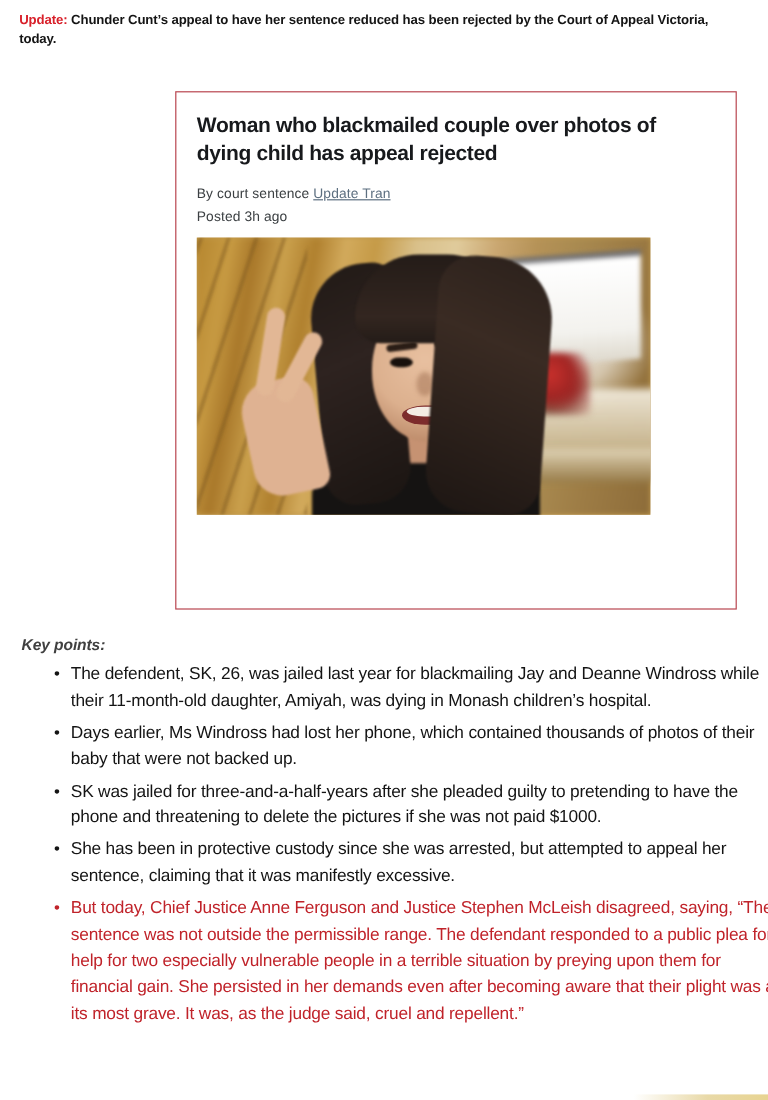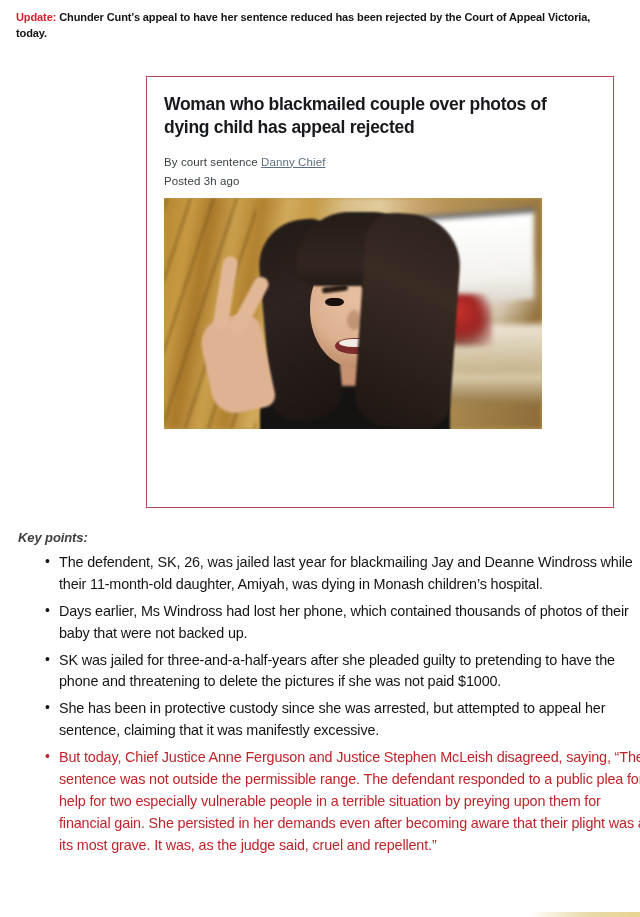--- a/index.html
+++ b/index.html
@@ -331,21 +331,21 @@
 
 <div class="update-block">
   <span class="update-label">Update:</span><span> Chunder Cunt’s appeal to have her sentence reduced has been rejected by the Court of Appeal Victoria, today.</span>
 </div>
 
 <div class="article-card">
 
   <div class="article-headline">Woman who blackmailed couple over photos of dying child has appeal rejected</div>
 
   <div class="byline">
-    <span>By court sentence </span><a class="byline-link" href="#">Danny Chief</a>
+    <span>By court sentence </span><a class="byline-link" href="#">Update Tran</a>
   </div>
 
   <div class="posted">Posted 3h ago</div>
 
   <div class="photo-wrap">
     <div class="ph-bg"></div>
     <div class="ph-slats"></div>
     <div class="ph-panel"></div>
     <div class="ph-counter"></div>
     <div class="ph-counter2"></div>

